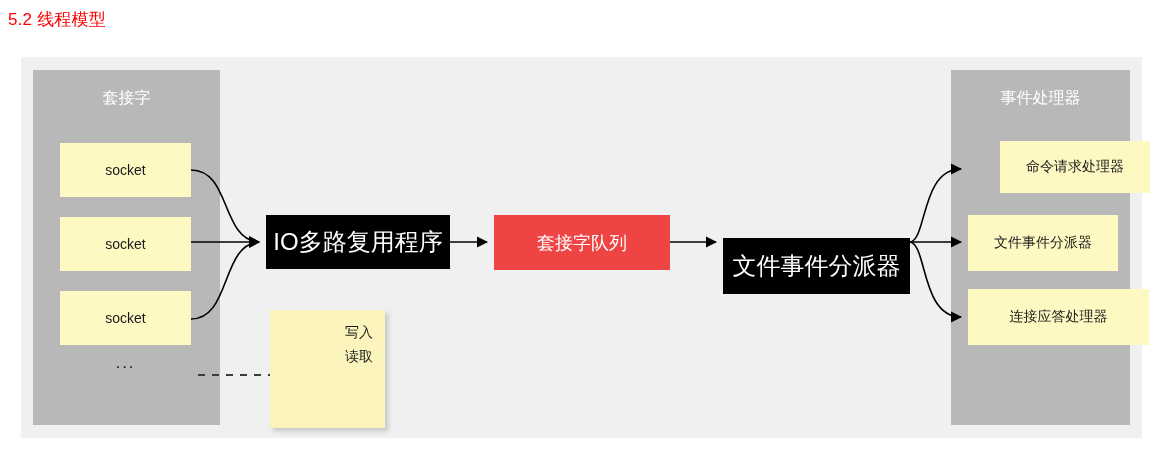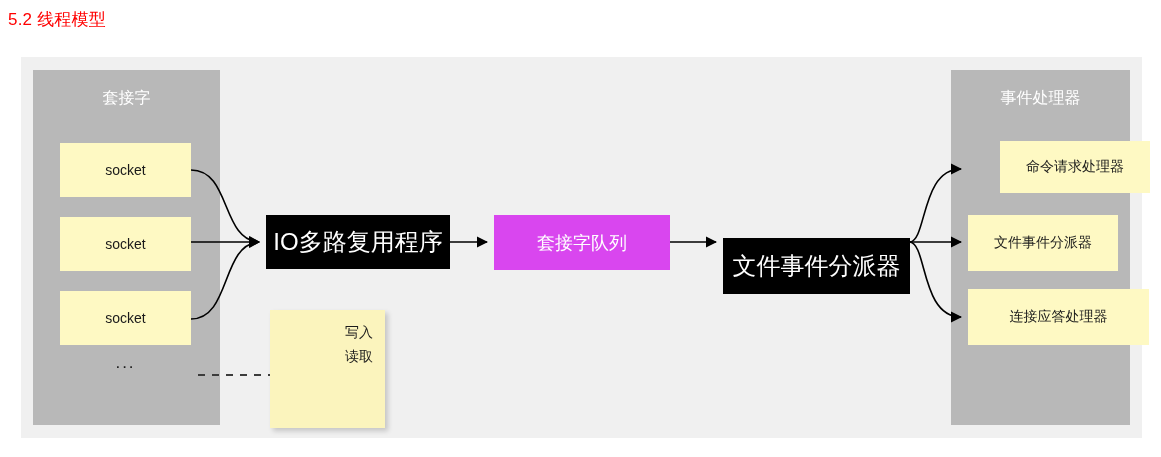--- a/index.html
+++ b/index.html
@@ -71,21 +71,21 @@
     background: #fef9c3;
     color: #1a1a1a;
     font-size: 14px;
   }
   .node-blue {
     background: #000000;
     color: #ffffff;
     font-size: 24px;
   }
   .node-gray {
-    background: #d946ef;
+    background: #ef4444;
     color: #ffffff;
     font-size: 18px;
   }
 
   
   #socket-0 { left: 39px;  top: 86px;  width: 131px; height: 54px; }
   #socket-1 { left: 39px;  top: 160px; width: 131px; height: 54px; }
   #socket-2 { left: 39px;  top: 234px; width: 131px; height: 54px; }
   #socket-ellipsis {
     position: absolute;

